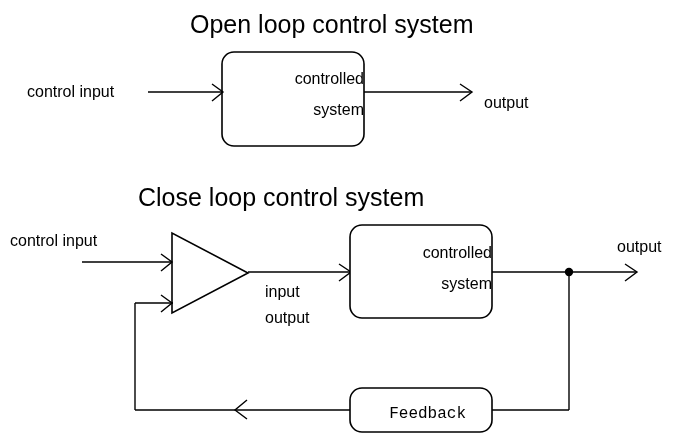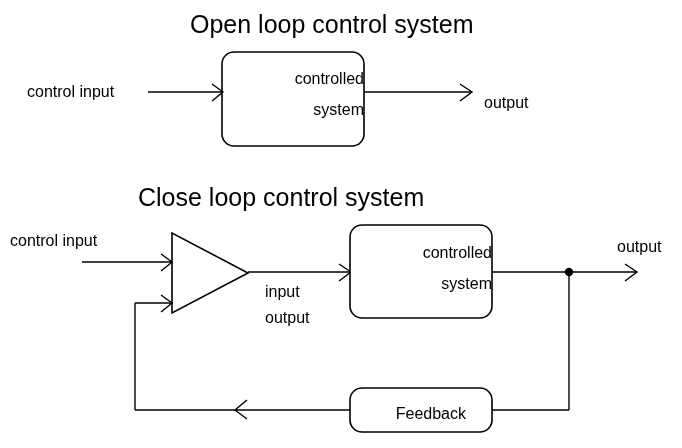--- a/index.html
+++ b/index.html
@@ -79,17 +79,17 @@
 
   <div class="lbl small" style="left:10px;top:233px;">control input</div>
 
 
   <div class="lbl small" style="left:265px;top:284px;">input</div>
   <div class="lbl small" style="left:265px;top:310px;">output</div>
 
   <div class="lbl boxtext" style="left:350px;top:240px;width:142px;">controlled</div>
   <div class="lbl boxtext" style="left:350px;top:271px;width:142px;">system</div>
 
-  <div class="lbl boxtext" style="left:350px;top:401px;width:116px;">Feedback</div>
+  <div class="lbl boxtext" style="left:350px;top:401px;width:116px;font-family:Liberation Mono, monospace;">Feedback</div>
 
   <div class="lbl small" style="left:617px;top:239px;">output</div>
 
 </div>
 
 </body></html>

